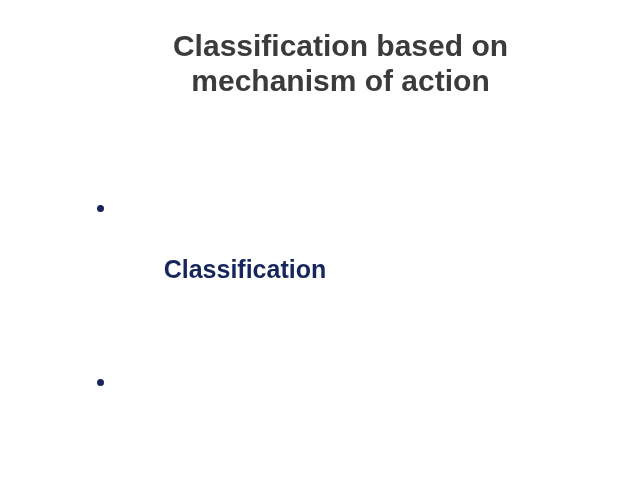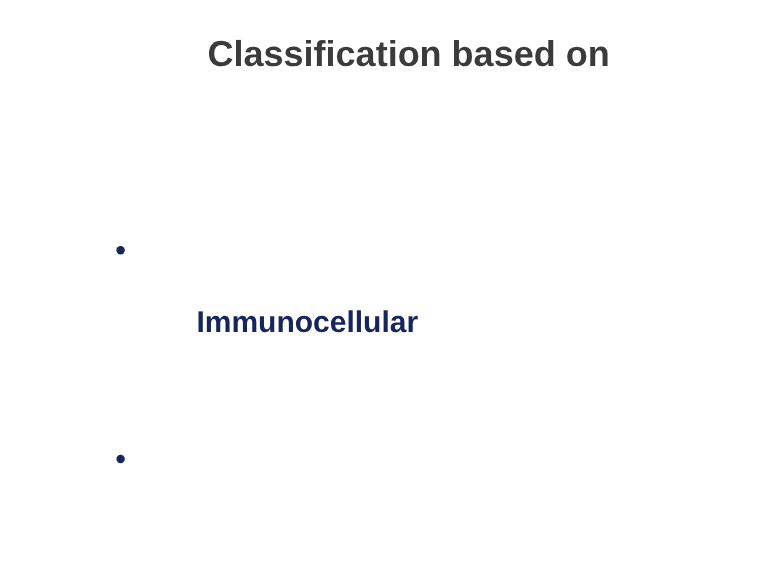--- a/index.html
+++ b/index.html
@@ -86,25 +86,26 @@
     display: inline-block;
   }
 </style>
 </head>
 <body>
 
 <div id="slide">
 
   <div class="slide-title">
     <span class="title-line">Classification based on</span>
+    <span class="title-line">mechanism of action</span>
   </div>
 
   <ul class="bullet-list">
     <li class="bullet-item">
       <span class="bullet-dot"></span>
-      <span class="bullet-label">Immunocellular</span>
+      <span class="bullet-label">Classification</span>
     </li>
     <li class="bullet-item">
       <span class="bullet-dot"></span>
     </li>
   </ul>
 
 </div>
 
 </body></html>

